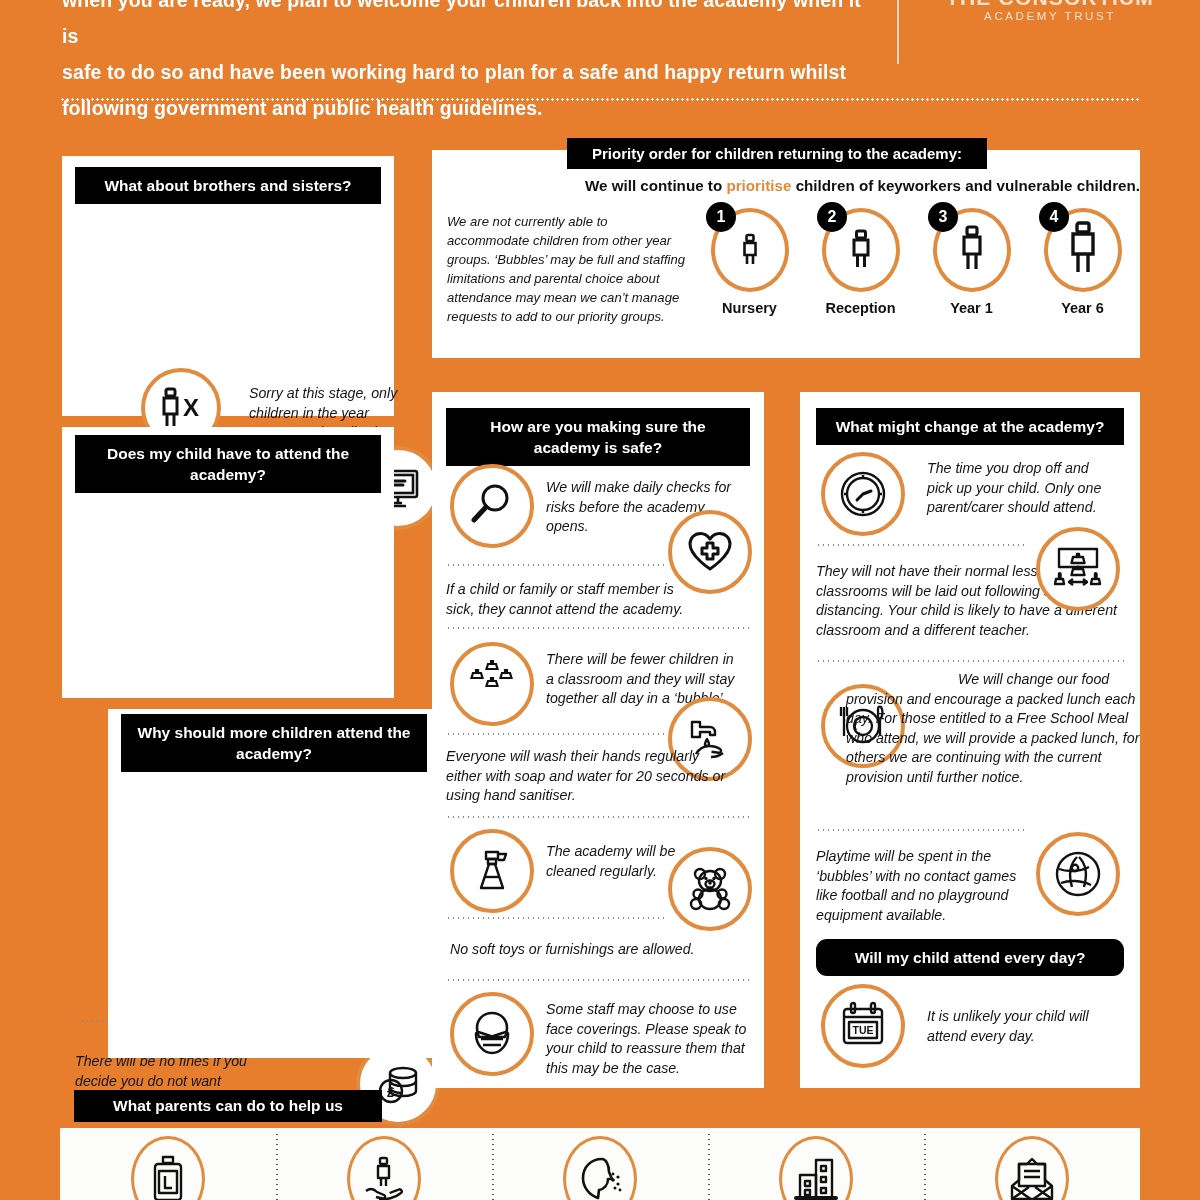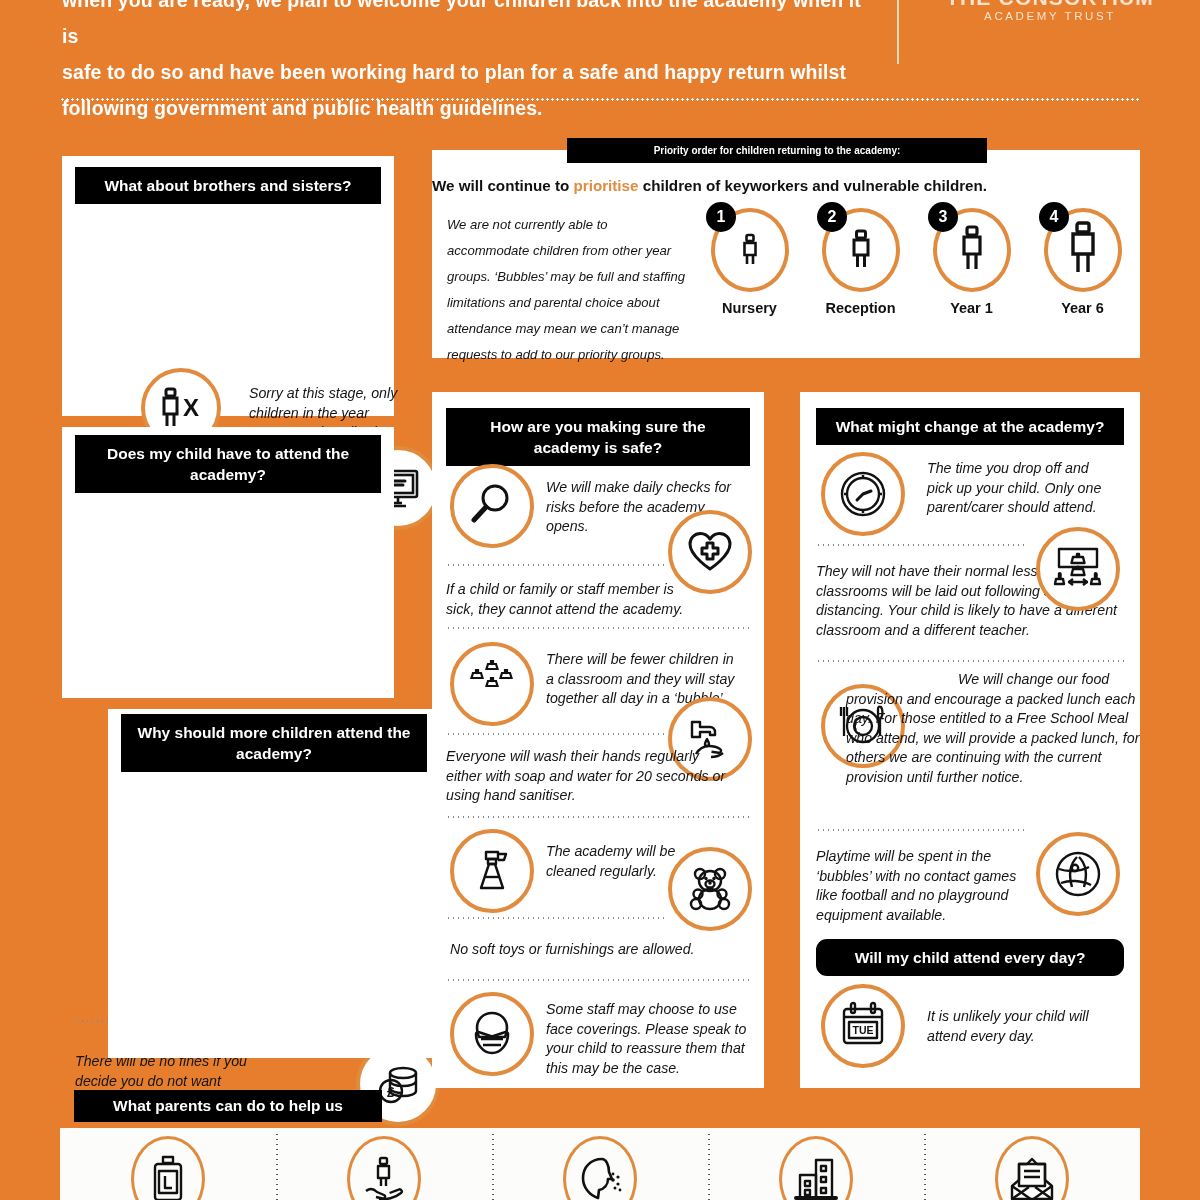--- a/index.html
+++ b/index.html
@@ -46,31 +46,31 @@
     border:4px solid #E08B3E;border-radius:50%;
     display:flex;align-items:center;justify-content:center;
     box-sizing:border-box;background:#fff;
   }
   .circ svg{display:block;}
 
   
   .prio-card{position:absolute;left:432px;top:150px;width:708px;height:208px;background:#fff;}
   .prio-bar{
     position:absolute;left:135px;top:-12px;width:420px;
-    background:#000;color:#fff;font-size:10px;font-weight:700;
+    background:#000;color:#fff;font-size:15px;font-weight:700;
     text-align:center;padding:7px 6px;box-sizing:border-box;
   }
   .prio-lead{
-    position:absolute;left:0;top:27px;width:708px;text-align:left;
+    position:absolute;left:0;top:27px;width:708px;text-align:right;
     font-size:15.2px;font-weight:700;color:#111;
   }
   .prio-lead .hl{color:#E08B3E;}
   .prio-note{
     position:absolute;left:15px;top:62px;width:240px;
-    font-size:13.1px;font-style:italic;line-height:26px;color:#151515;
+    font-size:13.1px;font-style:italic;line-height:19px;color:#151515;
   }
   .prio-groups{position:absolute;left:262px;top:58px;width:446px;display:flex;}
   .pg{width:111px;text-align:center;position:relative;}
   .pg .ring{
     width:78px;height:84px;border:4px solid #E08B3E;border-radius:50%;
     margin:0 auto;display:flex;align-items:center;justify-content:center;
     box-sizing:border-box;
   }
   .pg .badge{
     position:absolute;left:12px;top:-6px;width:30px;height:30px;border-radius:50%;

